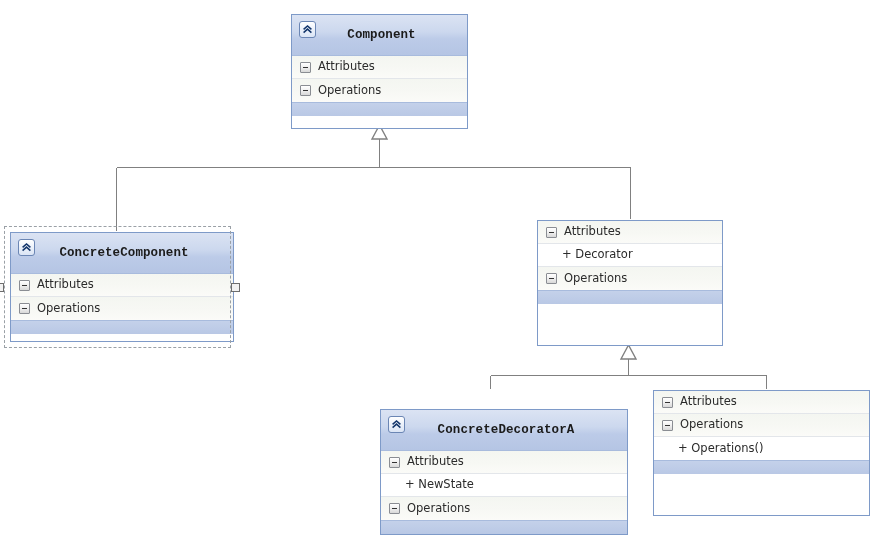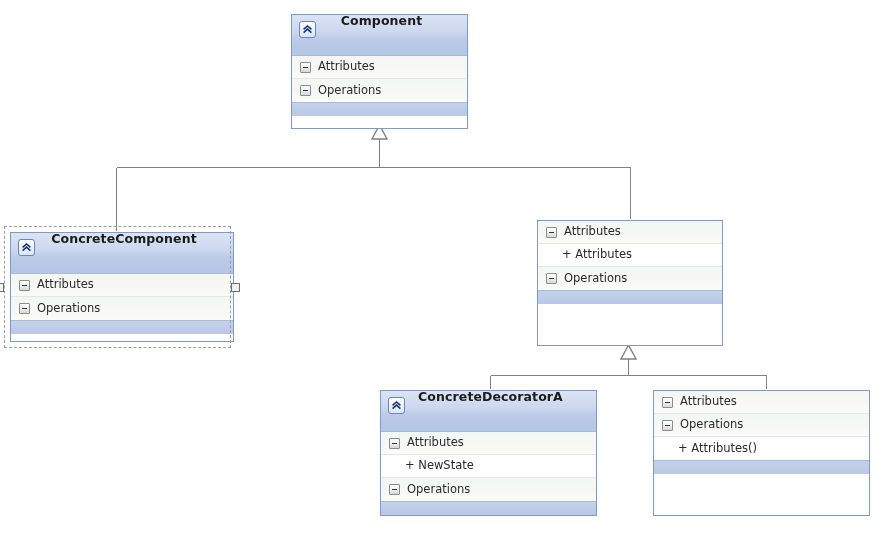--- a/index.html
+++ b/index.html
@@ -47,22 +47,23 @@
     position: relative;
     height: 41px;
     box-sizing: border-box;
     background: linear-gradient(to bottom,
                 #dbe3f3 0%,
                 #ccd8ee 42%,
                 #bccbe8 60%,
                 #b5c5e4 100%);
     border-bottom: 1px solid #a8bbdd;
     display: flex;
-    align-items: flex-start;
+    align-items: center;
     justify-content: center;
+    font-family: Liberation Mono, monospace;
   }
 
   .uml-title {
     font-size: 12.5px;
     font-weight: bold;
     color: #1b1b1b;
     letter-spacing: 0.1px;
     text-align: center;
     padding: 0 26px 0 30px;
     line-height: 1;
@@ -230,30 +231,30 @@
         </div>
         <div class="uml-footer"></div>
       </div>
       <div class="uml-class" style="left: 537px; top: 220px; width: 186px; height: 126px;">
         <div class="uml-body">
           <div class="uml-row">
             <span class="row-expander"></span>
             <span class="row-label">Attributes</span>
           </div>
           <div class="uml-row feature">
-            <span class="row-label">+ Attributes</span>
-          </div>
-          <div class="uml-row">
-            <span class="row-expander"></span>
-            <span class="row-label">Operations</span>
-          </div>
-        </div>
-        <div class="uml-footer"></div>
-      </div>
-      <div class="uml-class" style="left: 380px; top: 390px; width: 217px; height: 126px;">
+            <span class="row-label">+ Decorator</span>
+          </div>
+          <div class="uml-row">
+            <span class="row-expander"></span>
+            <span class="row-label">Operations</span>
+          </div>
+        </div>
+        <div class="uml-footer"></div>
+      </div>
+      <div class="uml-class" style="left: 380px; top: 409px; width: 248px; height: 126px;">
         <div class="uml-header">
           <span class="class-badge">
             <svg width="11" height="11" viewBox="0 0 11 11">
               <path d="M1.6 5.4 L5.5 1.9 L9.4 5.4" fill="none" stroke="#12356b" stroke-width="1.5" stroke-linejoin="miter"></path>
               <path d="M1.6 8.6 L5.5 5.1 L9.4 8.6" fill="none" stroke="#12356b" stroke-width="1.5" stroke-linejoin="miter"></path>
             </svg>
           </span>
           <span class="uml-title">ConcreteDecoratorA</span>
         </div>
         <div class="uml-body">
@@ -275,21 +276,21 @@
         <div class="uml-body">
           <div class="uml-row">
             <span class="row-expander"></span>
             <span class="row-label">Attributes</span>
           </div>
           <div class="uml-row">
             <span class="row-expander"></span>
             <span class="row-label">Operations</span>
           </div>
           <div class="uml-row feature">
-            <span class="row-label">+ Attributes()</span>
+            <span class="row-label">+ Operations()</span>
           </div>
         </div>
         <div class="uml-footer"></div>
       </div>
     </div>
 
   <div id="selection-layer">
       <div class="selection-frame" style="left: 4px; top: 226px; width: 227px; height: 122px;"></div>
       <div class="sel-handle" style="left: -5px; top: 282.5px;"></div>
       <div class="sel-handle" style="left: 231px; top: 282.5px;"></div>

